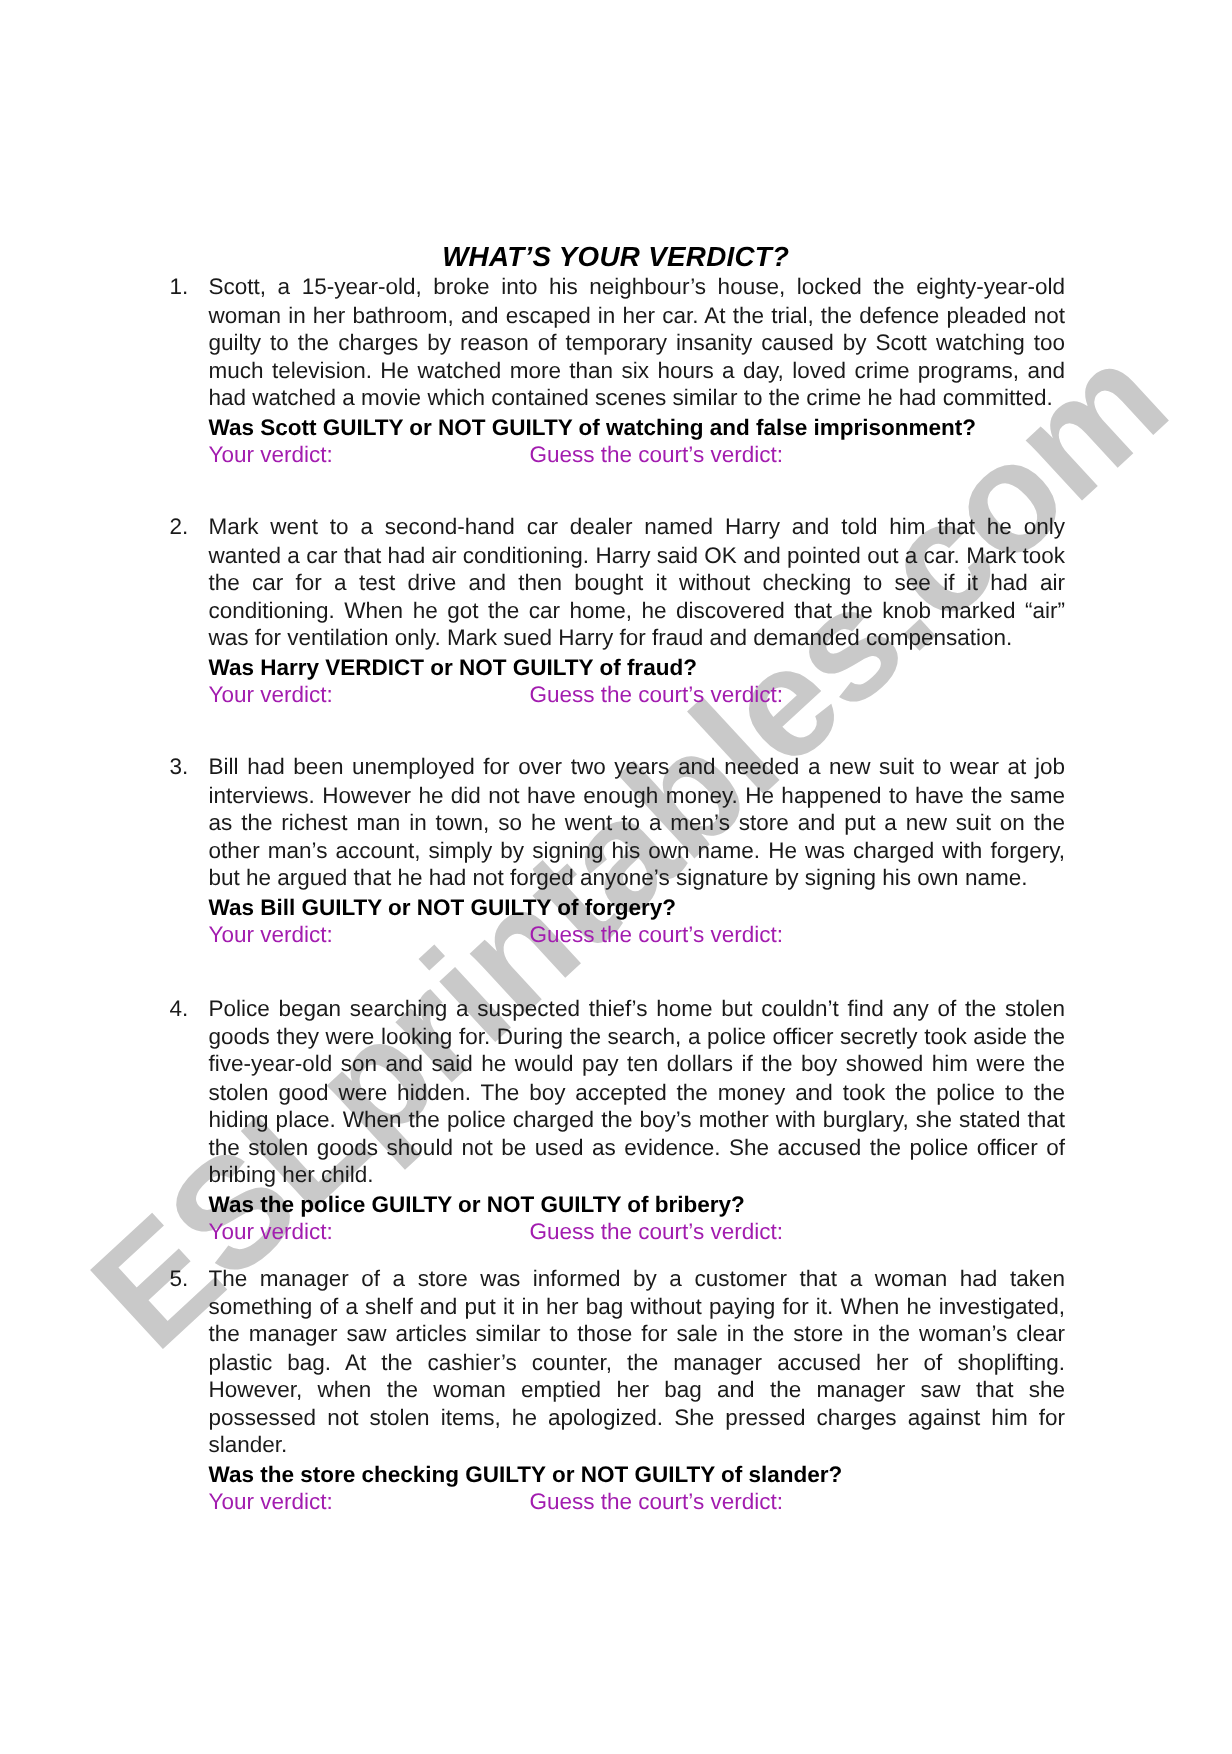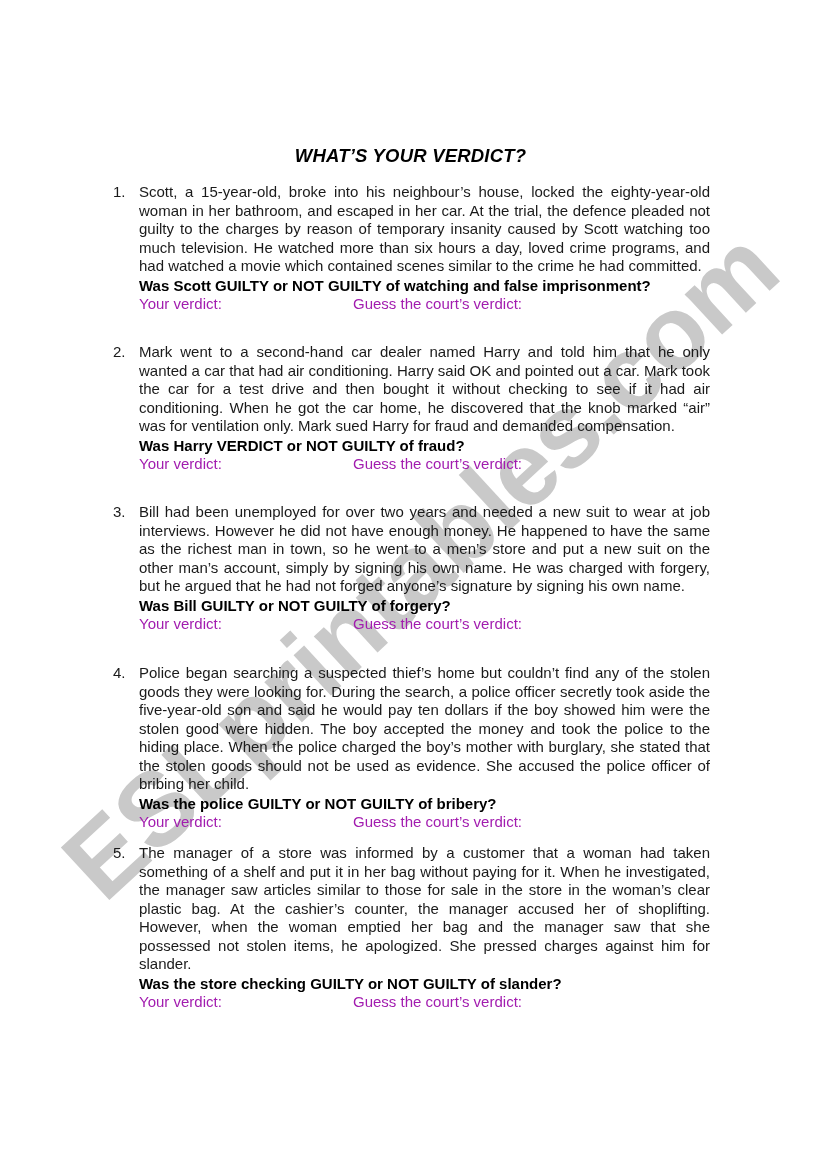--- a/index.html
+++ b/index.html
@@ -40,21 +40,21 @@
     .content {
       position: absolute;
       left: 0;
       top: 0;
       width: 821px;
       z-index: 2;
     }
     .title {
       position: absolute;
       left: 0;
-      top: 145px;
+      top: 160px;
       width: 821px;
       text-align: center;
       font-weight: bold;
       font-style: italic;
       font-size: 18.5px;
       letter-spacing: 0.2px;
       color: #000000;
     }
     .item {
       position: absolute;

